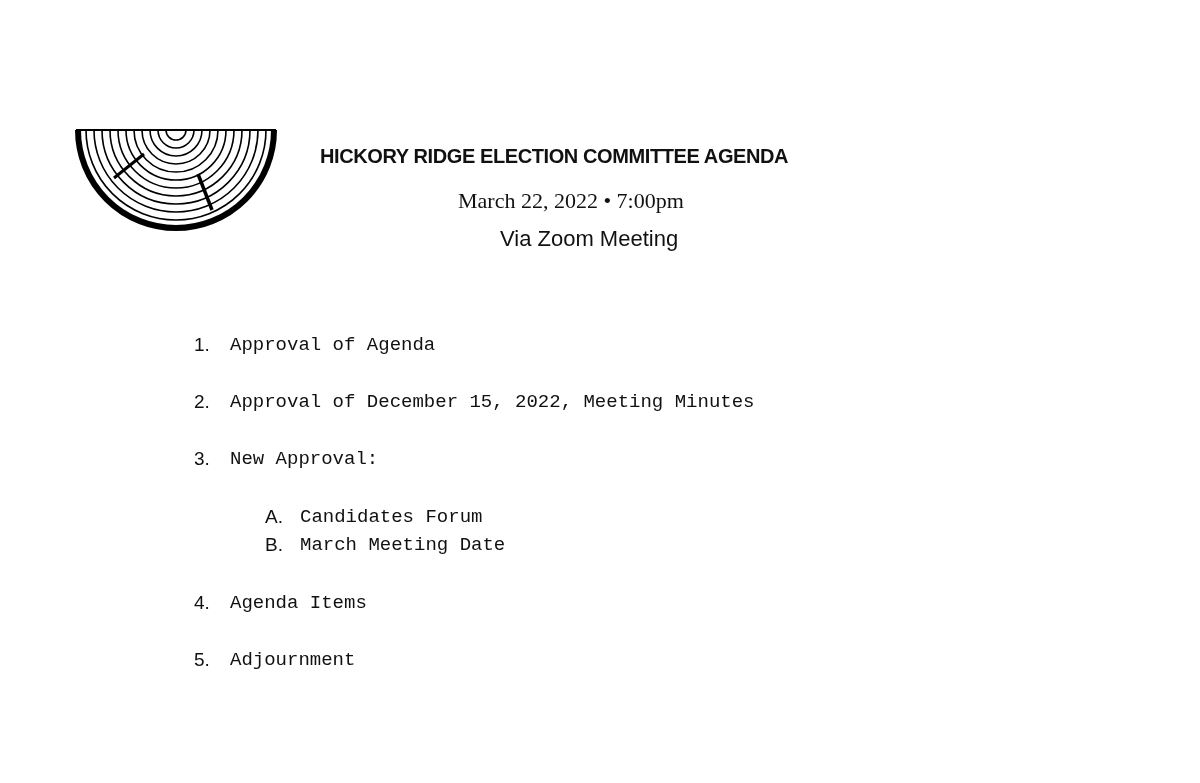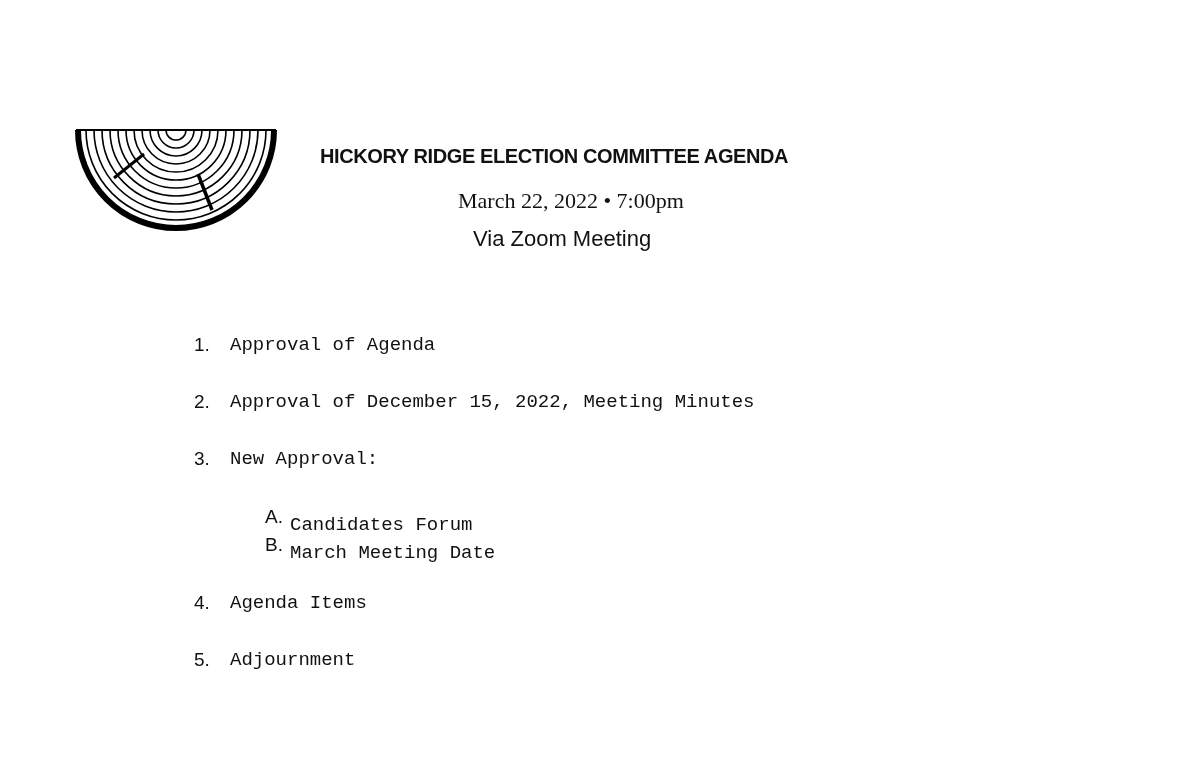--- a/index.html
+++ b/index.html
@@ -51,21 +51,21 @@
     .date-line {
       position: absolute;
       left: 458px;
       top: 188px;
       font-size: 22px;
       white-space: nowrap;
       font-family: Liberation Serif, serif;
     }
     .venue-line {
       position: absolute;
-      left: 473px;
+      left: 500px;
       top: 226px;
       font-size: 22px;
       white-space: nowrap;
     }
     .agenda {
       position: absolute;
       left: 0;
       top: 0;
     }
     .item {
@@ -78,21 +78,21 @@
       position: absolute;
       left: 0;
       top: 0;
     }
     .item .label {
       position: absolute;
       left: 36px;
       top: 0;
       font-family: Liberation Mono, monospace;
     }
-    .sub .label { left: 25px; margin-top: 8px; }
+    .sub .label { left: 35px; }
   </style>
 </head>
 <body>
 
 <div class="logo">
   <svg width="204" height="106" viewBox="0 0 204 106">
     <defs>
       <clipPath id="half">
         <rect x="0" y="0" width="204" height="106"></rect>
       </clipPath>

